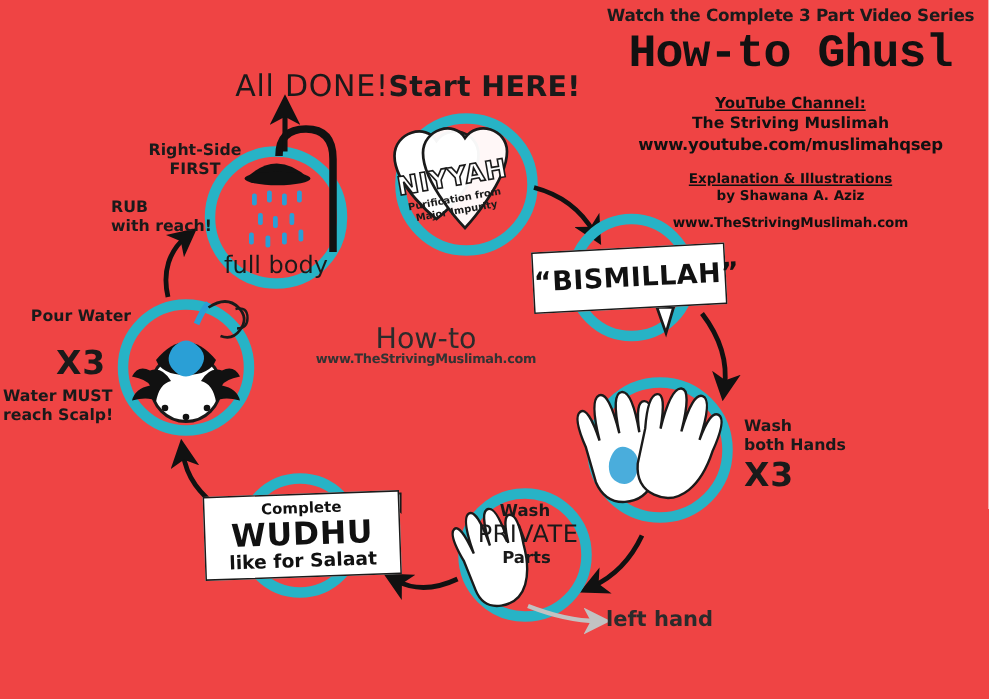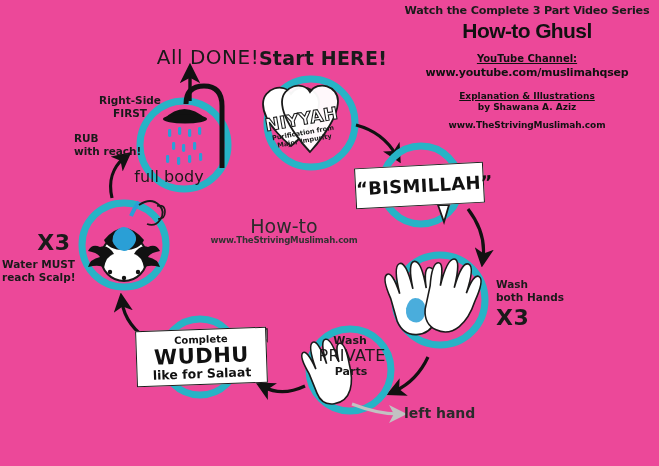--- a/index.html
+++ b/index.html
@@ -5,21 +5,21 @@
 <style>
   html, body {
     margin: 0;
     padding: 0;
     background: #ffffff;
   }
   #canvas {
     position: relative;
     width: 659px;
     height: 466px;
-    background: #ec4899;
+    background: #ef4444;
     overflow: hidden;
     font-family: "DejaVu Sans", sans-serif;
     color: #111111;
   }
   .abs { position: absolute; }
   .txt {
     position: absolute;
     text-align: center;
     line-height: 1.1;
     color: #1a1a1a;
@@ -34,26 +34,26 @@
     width: 258px;
     text-align: center;
   }
   #header-tagline {
     font-size: 11.2px;
     letter-spacing: -0.2px;
     font-weight: 600;
     color: #1b1b1b;
   }
   #header-title {
-    font-size: 21px;
+    font-size: 31px;
     font-weight: 700;
     letter-spacing: -0.6px;
     margin-top: 2px;
     color: #111;
-    font-family: Liberation Sans, sans-serif;
+    font-family: Liberation Mono, monospace;
   }
   #yt-label {
     margin-top: 10px;
     font-size: 10px;
     font-weight: 700;
     text-decoration: underline;
   }
   #yt-channel { font-size: 10.4px; font-weight: 600; margin-top: 1px;}
   #yt-url { font-size: 11px; font-weight: 600; margin-top: 2px; letter-spacing: -0.2px;}
   #credit-label {
@@ -97,21 +97,21 @@
   
   .side-label { font-size: 10.5px; font-weight: 700; line-height: 1.25; }
   .big-x3 { font-size: 22px; font-weight: 700; letter-spacing: 0.5px; }
 
   
   #lbl-rightside { left: 84px; top: 94px; width: 92px; text-align: center;}
   #lbl-rub { left: 74px; top: 132px; width: 100px; text-align: left;}
 
   
   #lbl-fullbody {
-    left: 124px; top: 168px; width: 90px;
+    left: 139px; top: 168px; width: 90px;
     font-size: 16px; font-weight: 500; color: #1a1a1a;
   }
 
   
   #lbl-pour { left: 6px; top: 205px; width: 96px; text-align: center;}
   #lbl-pour-x3 { left: 6px; top: 231px; width: 96px; text-align: center;}
   #lbl-pour-note { left: 2px; top: 258px; width: 104px; text-align: left;}
 
   
   #lbl-washhands { left: 496px; top: 278px; width: 82px; text-align: left;}
@@ -288,20 +288,21 @@
 
     <path d="M438,205 L444,222 L449,205 Z" fill="#ffffff" stroke="#1a1a1a" stroke-width="1.8"></path>
 
     <path d="M255,329 l12,0 l0,12 Z" fill="#ffffff" stroke="#1a1a1a" stroke-width="1.4"></path>
   </svg>
 
   <div id="header-block">
     <div id="header-tagline">Watch the Complete 3 Part Video Series</div>
     <div id="header-title">How-to Ghusl</div>
     <div id="yt-label">YouTube Channel:</div>
+    <div id="yt-channel">The Striving Muslimah</div>
     <div id="yt-url">www.youtube.com/muslimahqsep</div>
     <div id="credit-label">Explanation &amp; Illustrations</div>
     <div id="credit-author">by Shawana A. Aziz</div>
     <div id="credit-site">www.TheStrivingMuslimah.com</div>
   </div>
 
   <div class="txt" id="all-done">All DONE!</div>
   <div class="txt" id="start-here">Start HERE!</div>
 
   <div class="abs" style="left:266px; top:109px; width:72px; text-align:center; transform:rotate(-10deg);">
@@ -328,20 +329,21 @@
     <div>left hand</div>
   </div>
 
   <div id="wudhu-card">
     <div id="wudhu-complete">Complete</div>
     <div id="wudhu-main">WUDHU</div>
     <div id="wudhu-sub">like for Salaat</div>
   </div>
 
   <div class="txt side-label" id="lbl-pour">
+    <div>Pour Water</div>
   </div>
   <div class="txt big-x3" id="lbl-pour-x3">X3</div>
   <div class="txt side-label" id="lbl-pour-note">
     <div>Water MUST</div>
     <div>reach Scalp!</div>
   </div>
 
   <div class="txt side-label" id="lbl-rightside">
     <div>Right-Side</div>
     <div>FIRST</div>

